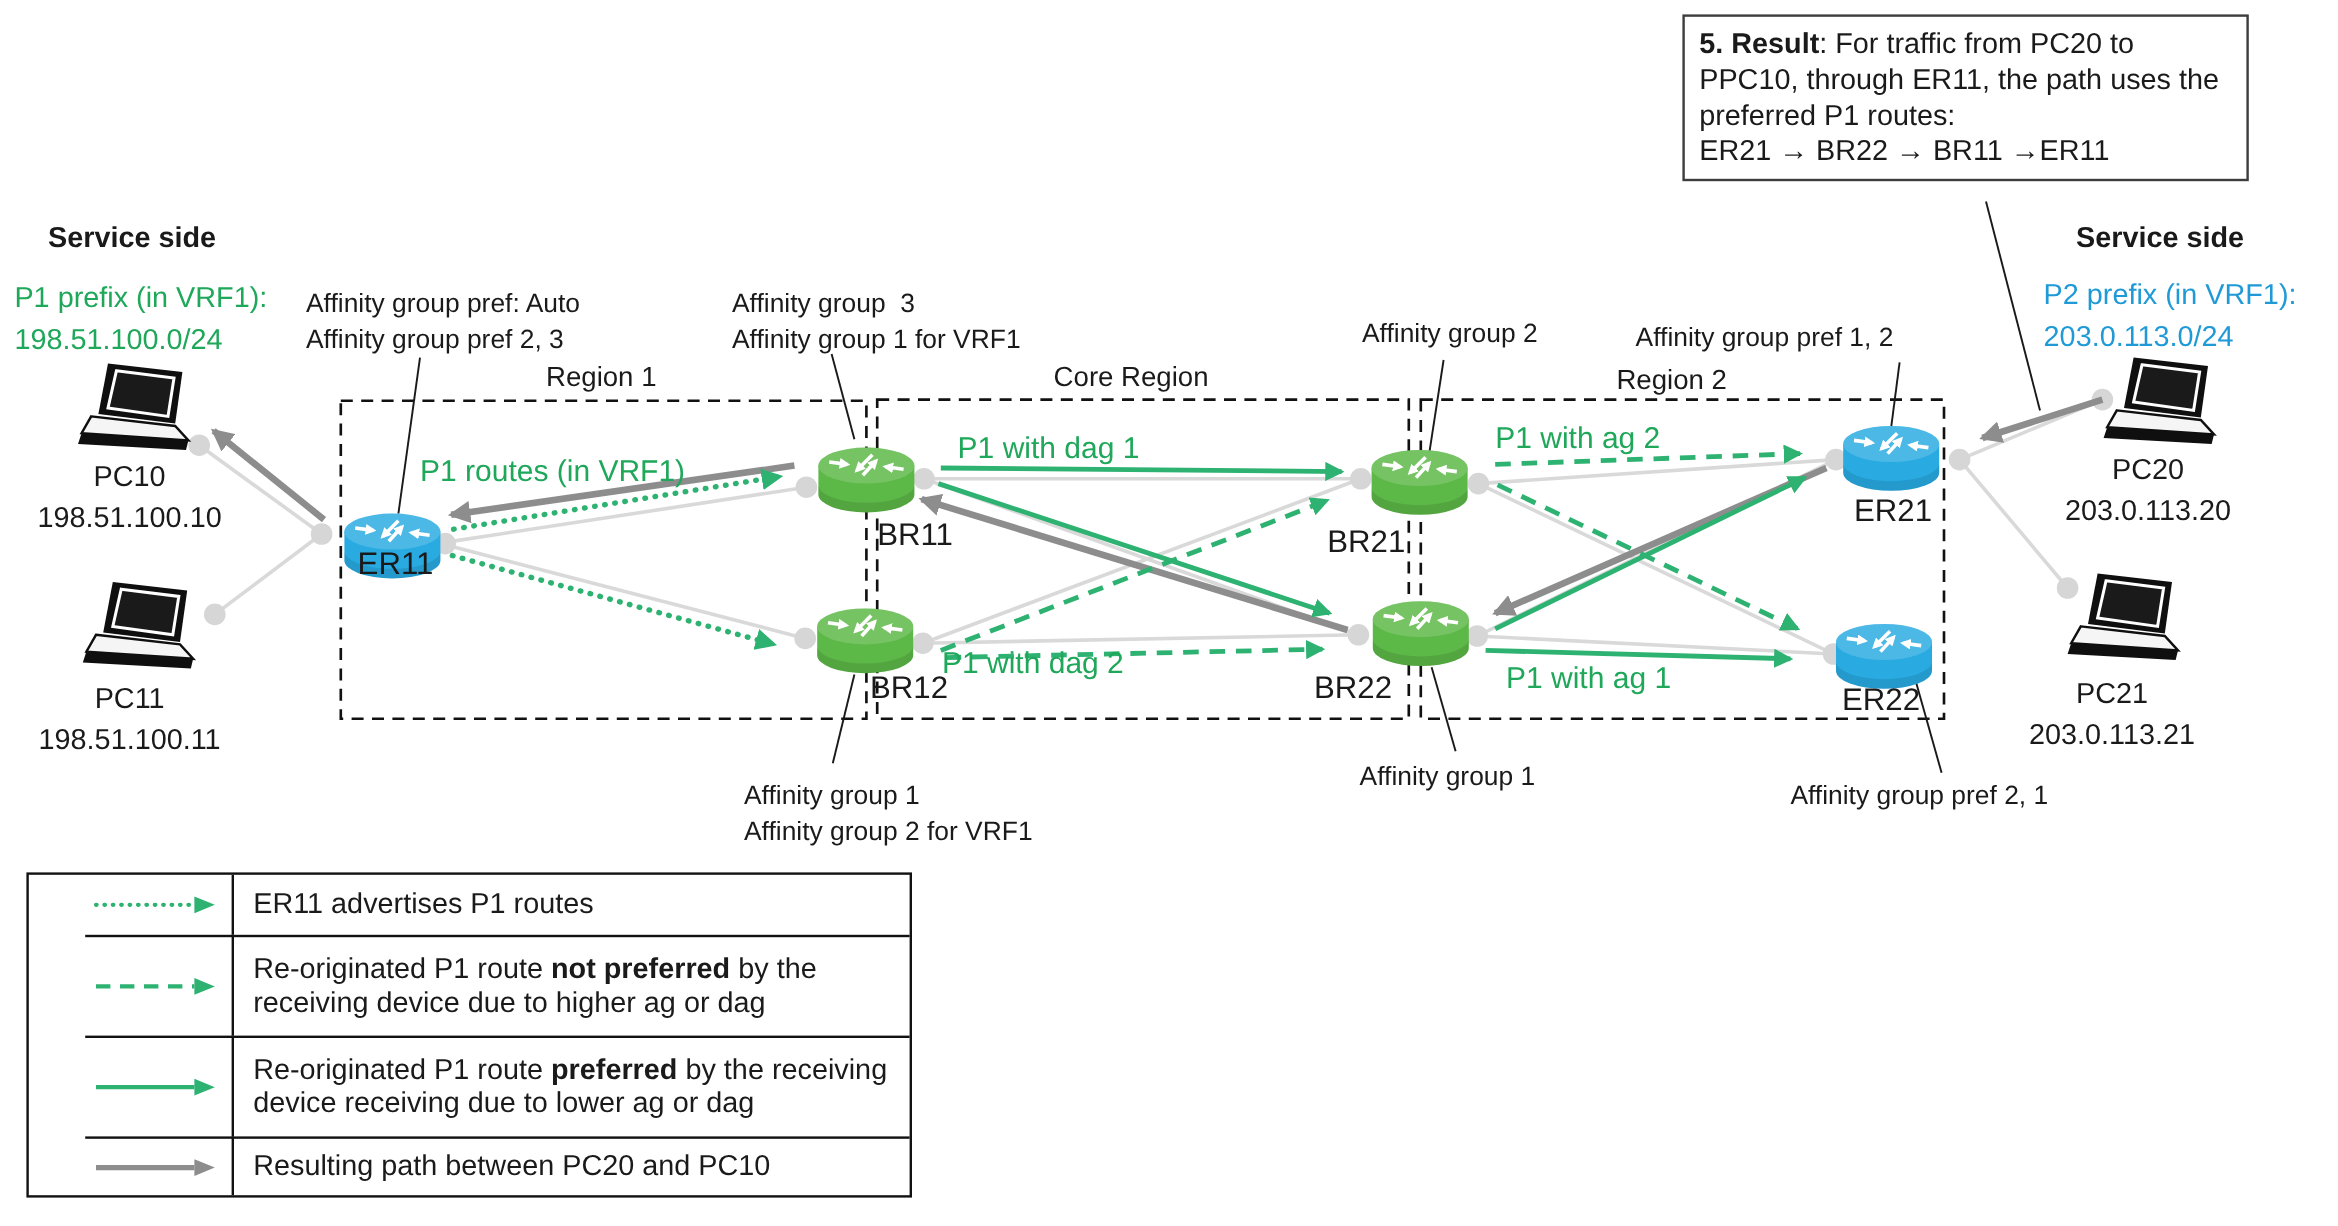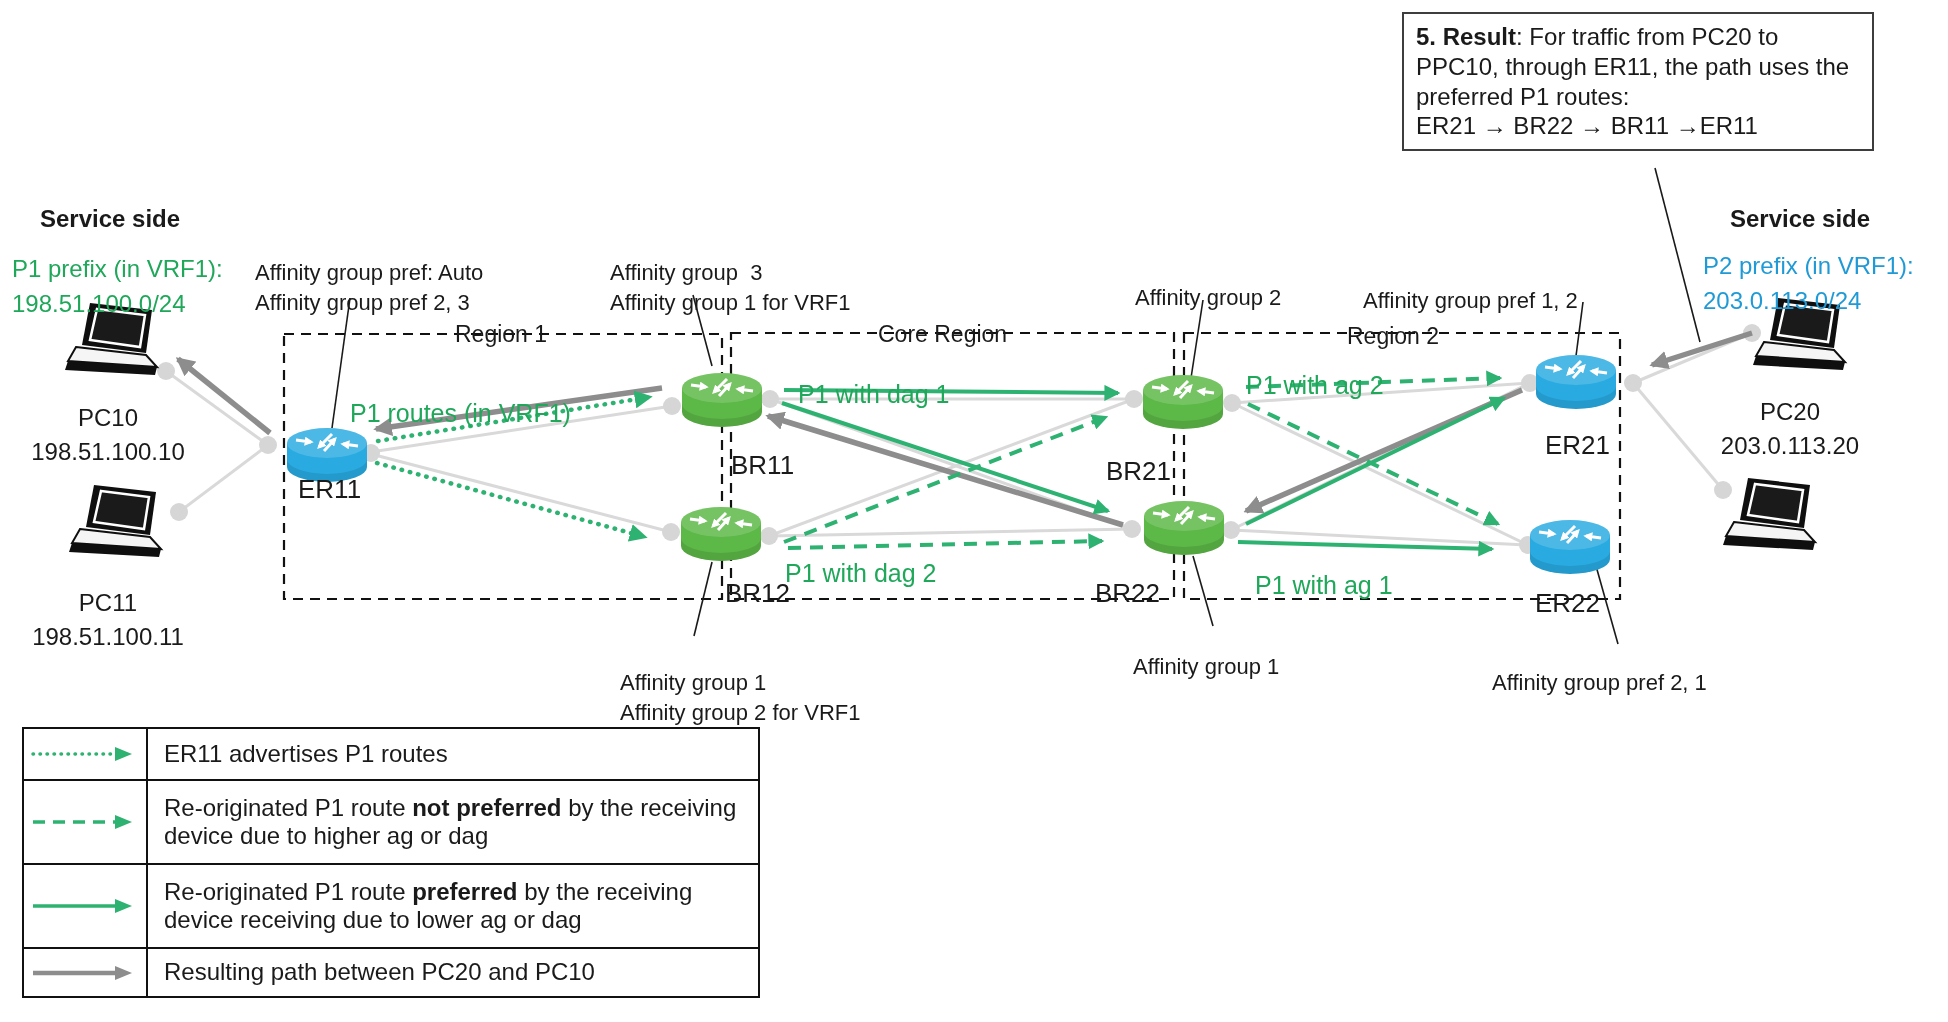--- a/index.html
+++ b/index.html
@@ -4,21 +4,21 @@
 <style>
   :root{
     --green:#2eb271; --text-green:#1fa75a; --blue-text:#1f9ad6;
     --gray:#8d8d8d; --light:#d9d9d9; --router-green:#5cb847;
     --router-blue:#29abe2; --ink:#1a1a1a;
   }
   html,body{margin:0;padding:0;background:#fff;}
   #stage{position:relative;width:1948px;height:1022px;background:#fff;overflow:hidden;
          font-family:"Liberation Sans", sans-serif;color:var(--ink);}
   #diagram{position:absolute;left:0;top:0;}
-  .t{position:absolute;white-space:pre-wrap;margin-top:20px;}
+  .t{position:absolute;white-space:pre-wrap;}
   .bold{font-weight:700;}
   .svc-title{font-size:24px;font-weight:700;}
   .prefix{font-size:24px;line-height:1.45;}
   .green-t{color:var(--text-green);}
   .blue-t{color:var(--blue-text);}
   .host{font-size:24px;line-height:1.4;text-align:center;width:180px;}
   .ann{font-size:22px;line-height:1.38;}
   .rlabel{font-size:26px;}
   .region-label{font-size:23px;font-weight:400;}
   .edge-label{font-size:25px;color:var(--text-green);}
@@ -31,21 +31,21 @@
   .gdash{stroke:var(--green);stroke-width:4;stroke-dasharray:13 9;fill:none;}
   .gdot{stroke:var(--green);stroke-width:4.5;stroke-dasharray:0.5 8;stroke-linecap:round;fill:none;}
   .leader{stroke:#1a1a1a;stroke-width:1.6;fill:none;}
   .fill-green{fill:var(--green);} .fill-gray{fill:var(--gray);}
 
   .callout{position:absolute;left:1402px;top:12px;width:444px;border:2px solid #3d3d3d;
            padding:8px 12px;font-size:24px;line-height:1.24;background:#fff;}
 
   .legend{position:absolute;left:22px;top:727px;width:738px;border:2.5px solid #111;
           display:grid;grid-template-columns:124px 1fr;grid-template-rows:50px 84px 84px 49px;
-          background:#fff;box-sizing:border-box;}
+          background:#fff;box-sizing:border-box;padding-left:47px;}
   .lcell{display:flex;align-items:center;box-sizing:border-box;}
   .lcell.arr{justify-content:center;border-right:2px solid #111;}
   .lcell.txt{padding:0 10px 0 16px;font-size:24px;line-height:1.18;}
   .lcell.rb{border-top:2px solid #111;}
   .lg-dot{stroke:var(--green);stroke-width:3.5;stroke-dasharray:0.5 6.5;stroke-linecap:round;}
   .lg-dash{stroke:var(--green);stroke-width:3.5;stroke-dasharray:12 8;}
   .lg-solid{stroke:var(--green);stroke-width:3.5;}
   .lg-gray{stroke:var(--gray);stroke-width:4.5;}
 </style>
 </head>
@@ -207,20 +207,21 @@
   </div>
 
   <div class="t svc-title" style="left:40px;top:185px;">Service side</div>
   <div class="t prefix green-t" style="left:12px;top:232px;"><span>P1 prefix (in VRF1):</span><br><span>198.51.100.0/24</span></div>
   <div class="t host" style="left:18px;top:381px;"><span>PC10</span><br><span>198.51.100.10</span></div>
   <div class="t host" style="left:18px;top:566px;"><span>PC11</span><br><span>198.51.100.11</span></div>
 
   <div class="t svc-title" style="left:1730px;top:185px;">Service side</div>
   <div class="t prefix blue-t" style="left:1703px;top:229px;"><span>P2 prefix (in VRF1):</span><br><span>203.0.113.0/24</span></div>
   <div class="t host" style="left:1700px;top:375px;"><span>PC20</span><br><span>203.0.113.20</span></div>
+  <div class="t host" style="left:1670px;top:562px;"><span>PC21</span><br><span>203.0.113.21</span></div>
 
   <div class="t region-label" style="left:455px;top:301px;">Region 1</div>
   <div class="t region-label" style="left:878px;top:301px;">Core Region</div>
   <div class="t region-label" style="left:1347px;top:303px;">Region 2</div>
 
   <div class="t ann" style="left:255px;top:238px;"><span>Affinity group pref: Auto</span><br><span>Affinity group pref 2, 3</span></div>
   <div class="t ann" style="left:610px;top:238px;"><span>Affinity group  3</span><br><span>Affinity group 1 for VRF1</span></div>
   <div class="t ann" style="left:620px;top:648px;"><span>Affinity group 1</span><br><span>Affinity group 2 for VRF1</span></div>
   <div class="t ann" style="left:1135px;top:263px;">Affinity group 2</div>
   <div class="t ann" style="left:1133px;top:632px;">Affinity group 1</div>

